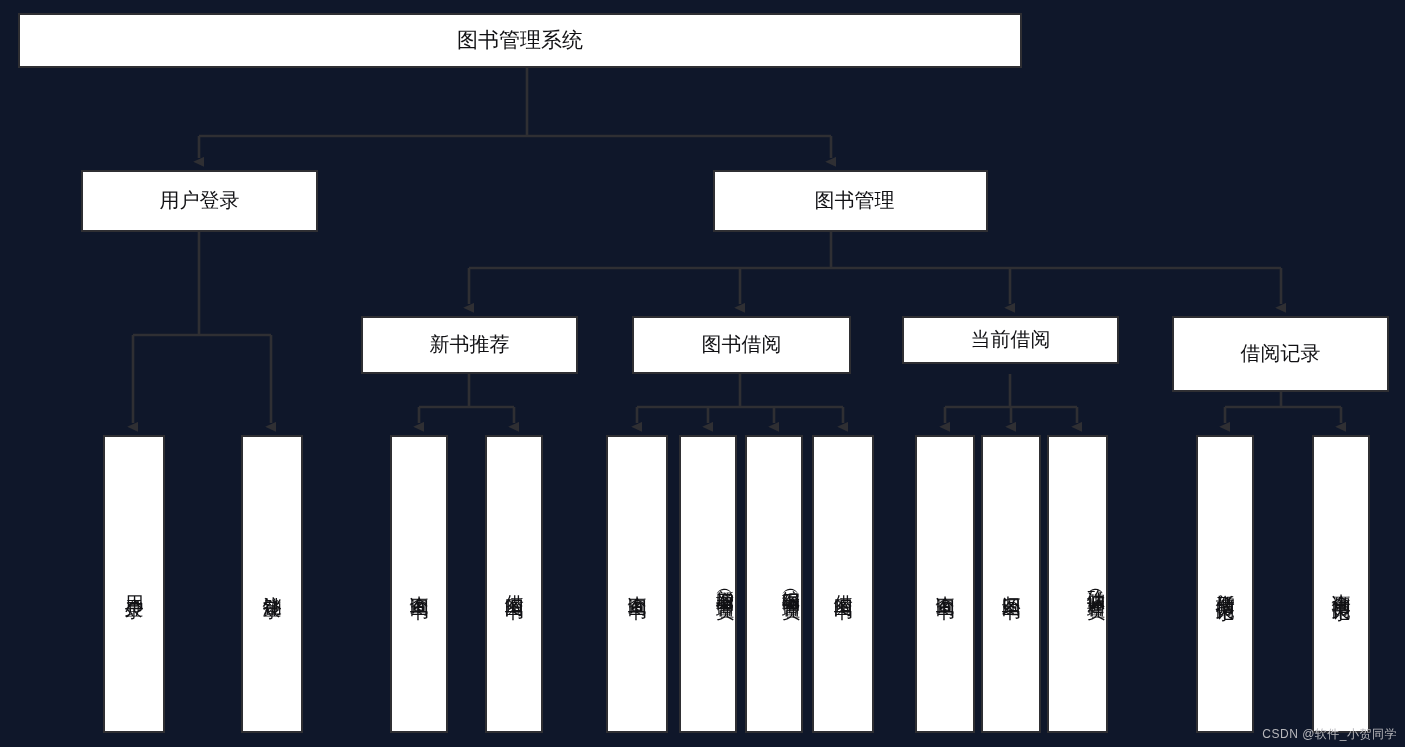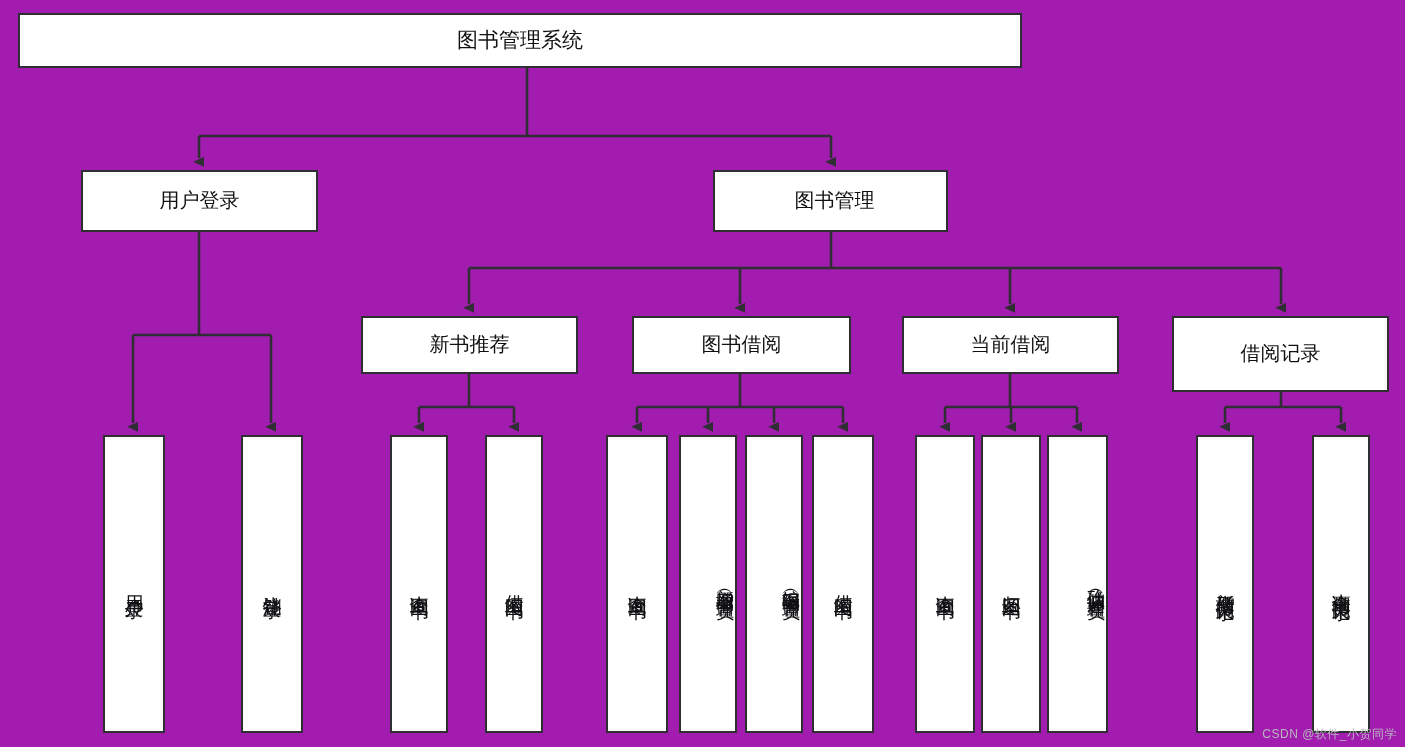--- a/index.html
+++ b/index.html
@@ -6,21 +6,21 @@
   body{
     font-family:"Liberation Sans","DejaVu Sans",sans-serif;
     width:1405px;height:747px;
     overflow:hidden;
     position:relative;
   }
   #canvas{
     position:relative;
     width:1405px;
     height:747px;
-    background:#a21caf;
+    background:#0f172a;
     text-decoration:underline;
   }
   svg.wires{
     position:absolute;
     left:0;top:0;
     width:1405px;height:747px;
     pointer-events:none;
   }
   .node{
     position:absolute;
@@ -117,31 +117,31 @@
     </g>
   </svg>
 
   <div class="node root" style="left:18px;top:13px;width:1004px;height:55px;">
     <span class="lbl">图书管理系统</span>
   </div>
 
   <div class="node lvl2" style="left:81px;top:170px;width:237px;height:62px;">
     <span class="lbl">用户登录</span>
   </div>
-  <div class="node lvl2" style="left:713px;top:170px;width:235px;height:62px;padding-left:8px;">
+  <div class="node lvl2" style="left:713px;top:170px;width:275px;height:62px;padding-left:8px;">
     <span class="lbl">图书管理</span>
   </div>
 
   <div class="node lvl3" style="left:361px;top:316px;width:217px;height:58px;">
     <span class="lbl">新书推荐</span>
   </div>
   <div class="node lvl3" style="left:632px;top:316px;width:219px;height:58px;">
     <span class="lbl">图书借阅</span>
   </div>
-  <div class="node lvl3" style="left:902px;top:316px;width:217px;height:58px;">
+  <div class="node lvl3" style="left:902px;top:316px;width:217px;height:48px;">
     <span class="lbl">当前借阅</span>
   </div>
   <div class="node lvl3" style="left:1172px;top:316px;width:217px;height:76px;">
     <span class="lbl">借阅记录</span>
   </div>
 
   <div class="node leaf" style="left:103px;top:435px;width:62px;height:298px;">
     <span class="lbl">用户登录</span>
   </div>
   <div class="node leaf" style="left:241px;top:435px;width:62px;height:298px;">

